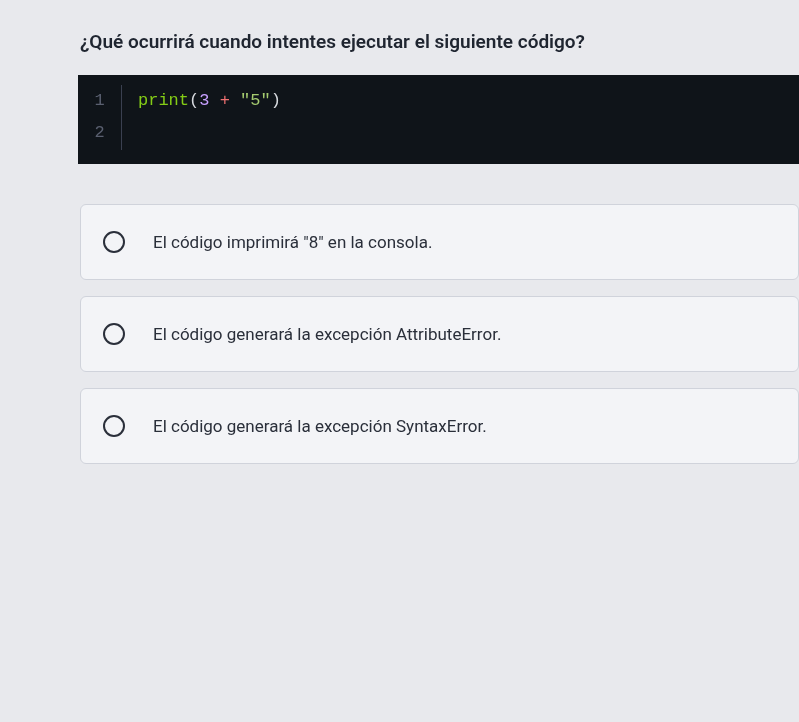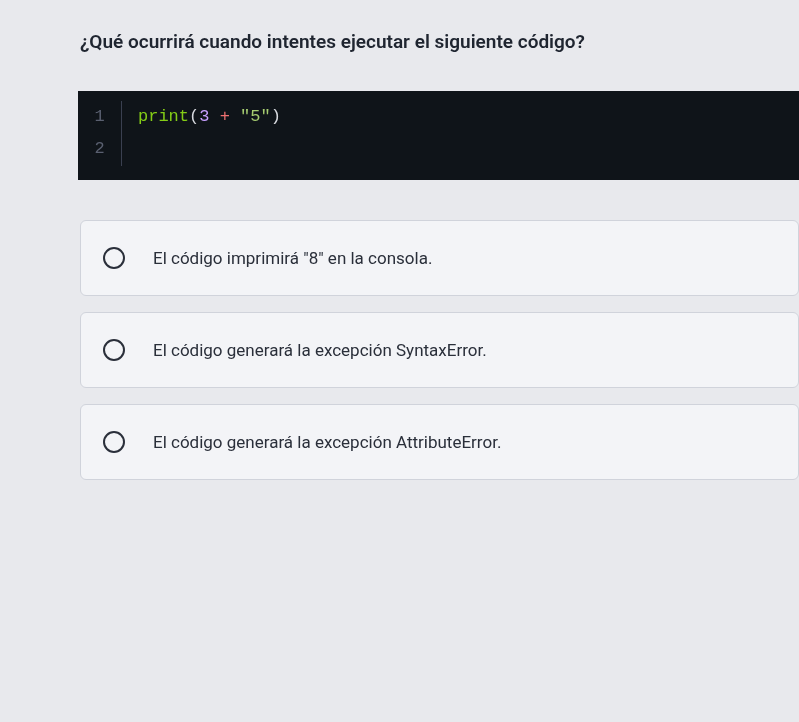--- a/index.html
+++ b/index.html
@@ -11,21 +11,21 @@
     overflow: hidden;
     color: #2a2f3a;
   }
   .container {
     padding: 30px 0 0 80px;
   }
   .question {
     font-size: 19px;
     font-weight: 600;
     color: #1f2530;
-    margin-bottom: 38px;
+    margin-bottom: 22px;
     padding-right: 40px;
   }
   .codeblock {
     background: #0f1419;
     color: #d6d9de;
     font-family: "SFMono-Regular", Consolas, "Liberation Mono", Menlo, monospace;
     font-size: 17px;
     line-height: 1.9;
     padding: 10px 0 14px 0;
     margin-left: -2px;
@@ -94,21 +94,21 @@
       </div>
     </div>
 
   <div class="options" id="options">
       <div class="option">
         <div class="radio"></div>
         <div class="opt-label">El código imprimirá "8" en la consola.</div>
       </div>
       <div class="option">
         <div class="radio"></div>
-        <div class="opt-label">El código generará la excepción SyntaxError.</div>
+        <div class="opt-label">El código generará la excepción AttributeError.</div>
       </div>
       <div class="option">
         <div class="radio"></div>
-        <div class="opt-label">El código generará la excepción AttributeError.</div>
+        <div class="opt-label">El código generará la excepción SyntaxError.</div>
       </div>
     </div>
 
 </div>
 
 </body></html>

